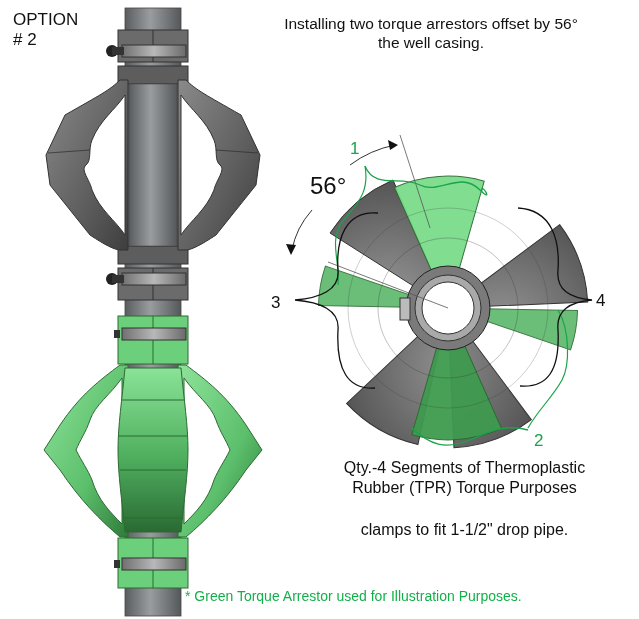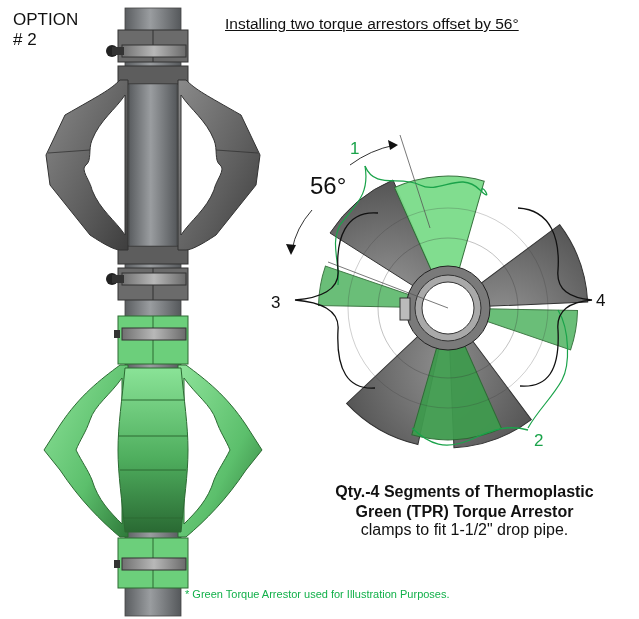--- a/index.html
+++ b/index.html
@@ -1,36 +1,37 @@
 <!DOCTYPE html>
 <html><head>
   <meta charset="utf-8">
   <style>
     html, body { margin: 0; padding: 0; background: #ffffff; }
     body { width: 639px; height: 619px; position: relative; overflow: hidden; font-family: "Liberation Sans", sans-serif; }
     .abs { position: absolute; }
     .option-title { left: 13px; top: 10px; font-weight: normal; font-size: 17px; line-height: 20px; color: #111; }
-    .intro { left: 225px; top: 14px; width: 412px; font-size: 15.5px; line-height: 19px; color: #111; text-decoration: underline; }
+    .intro { left: 225px; top: 14px; width: 412px; text-align: center; font-size: 15.5px; line-height: 19px; color: #111; }
     .desc { left: 290px; width: 349px; text-align: center; font-size: 16px; line-height: 20px; color: #111; }
-    .desc1 { top: 482px; font-weight: bold; }
+    .desc1 { top: 458px; }
     .desc2 { top: 520px; }
-    .footnote { left: 185px; top: 588px; font-size: 11px; color: #1db954; color: #12b04a; }
+    .footnote { left: 185px; top: 588px; font-size: 14px; color: #1db954; color: #12b04a; }
     svg { position: absolute; left: 0; top: 0; }
     .lbl { font-family: "Liberation Sans", sans-serif; }
   </style>
 </head>
 <body>
 
 <div class="abs option-title">
   <div>OPTION</div>
   <div># 2</div>
 </div>
 
 <div class="abs intro">
   <div>Installing two torque arrestors offset by 56°</div>
+  <div>the well casing.</div>
 </div>
 
 <svg width="639" height="619" viewBox="0 0 639 619">
   <defs>
     <linearGradient id="pipeGrad" x1="0" x2="1" y1="0" y2="0">
       <stop offset="0" stop-color="#5a5d60"></stop>
       <stop offset="0.45" stop-color="#9a9da0"></stop>
       <stop offset="1" stop-color="#55585b"></stop>
     </linearGradient>
     <linearGradient id="grayGrad" x1="0" x2="1" y1="0" y2="1">
@@ -168,20 +169,20 @@
   <text class="lbl" x="534" y="446" font-size="17" fill="#1aa34a">2</text>
 
   <path d="M378,213 C345,210 336,240 338,270 C340,290 320,298 295,300 C320,302 340,310 338,330 C336,370 348,390 375,388" fill="none" stroke="#111" stroke-width="1.3"></path>
   <path d="M518,208 C552,210 560,240 558,270 C556,290 570,298 592,300 C570,302 556,310 558,330 C560,370 548,388 520,386" fill="none" stroke="#111" stroke-width="1.3"></path>
   <text class="lbl" x="271" y="308" font-size="17" fill="#111">3</text>
   <text class="lbl" x="596" y="306" font-size="17" fill="#111">4</text>
 </svg>
 
 <div class="abs desc desc1">
   <div>Qty.-4 Segments of Thermoplastic</div>
-  <div>Green (TPR) Torque Arrestor</div>
+  <div>Rubber (TPR) Torque Purposes</div>
 </div>
 
 <div class="abs desc desc2">
   <div>clamps to fit 1-1/2" drop pipe.</div>
 </div>
 
 <div class="abs footnote">* Green Torque Arrestor used for Illustration Purposes.</div>
 
 </body></html>

